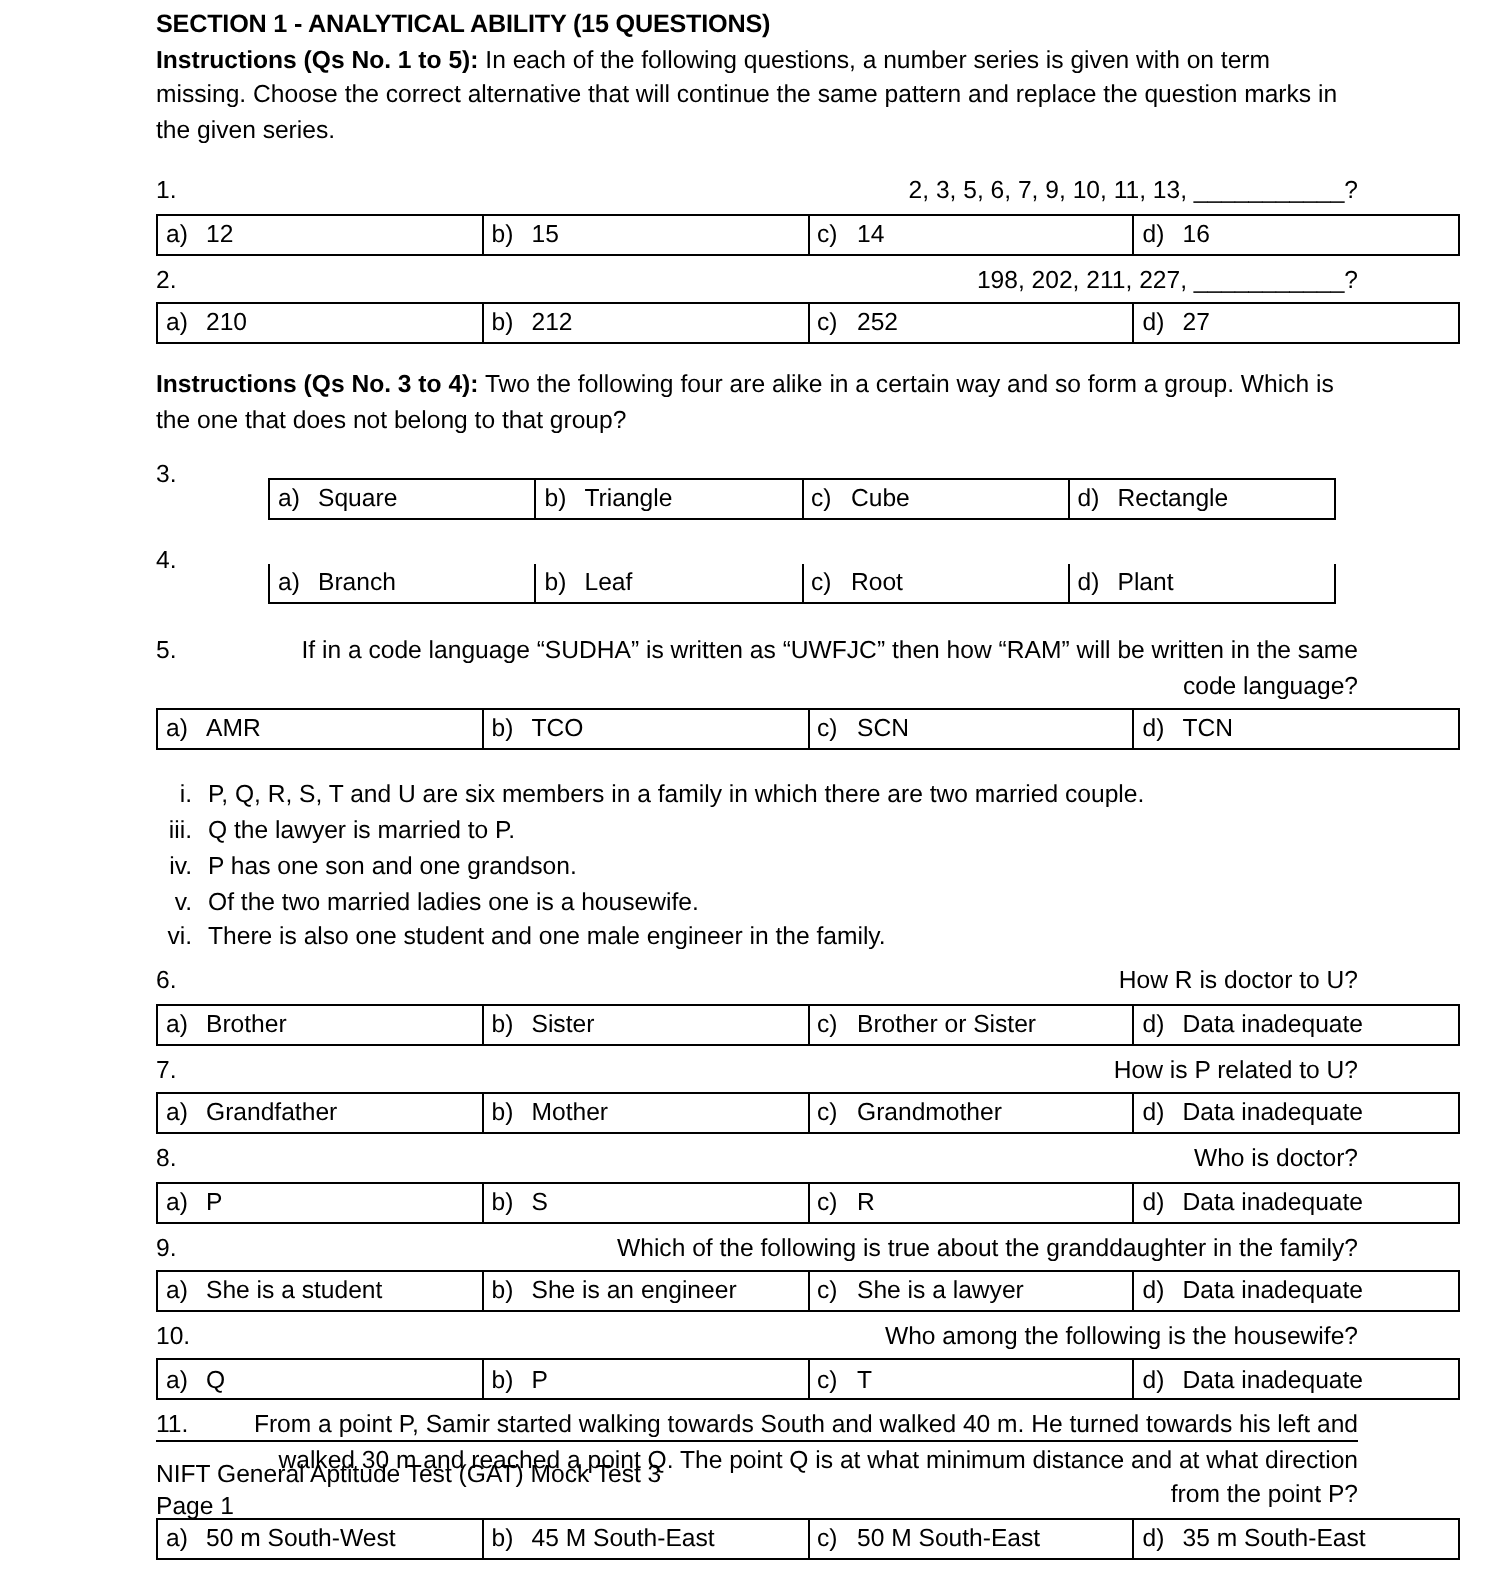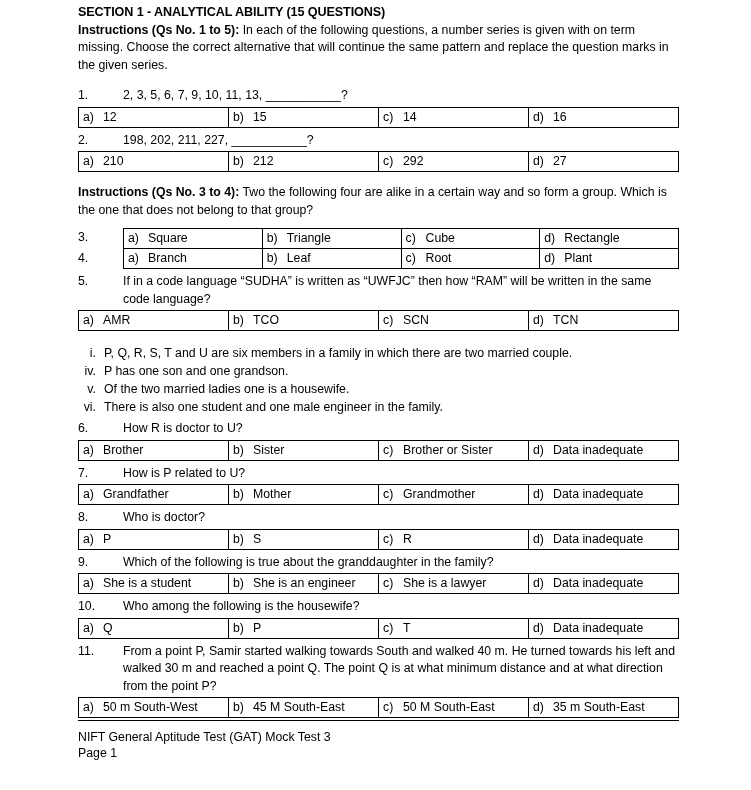--- a/index.html
+++ b/index.html
@@ -56,24 +56,25 @@
     line-height: 1.42;
     margin-top: 4px;
     margin-bottom: 2px;
   }
   .q-num {
     width: 45px;
     flex: 0 0 45px;
   }
   .q-text {
     flex: 1 1 auto;
+    text-align: right;
   }
   table.opts {
     border-collapse: collapse;
-    width: 601px;
+    width: 652px;
     table-layout: fixed;
     margin: 1px 0 0 0;
   }
   table.opts td {
     border: 1px solid #000000;
     height: 19px;
     padding: 0 0 0 4px;
     vertical-align: middle;
     line-height: 1.2;
     overflow: hidden;
@@ -90,21 +91,21 @@
     display: flex;
     align-items: stretch;
   }
   .grouped-rows .row-num {
     width: 45px;
     flex: 0 0 45px;
     line-height: 19px;
   }
   .grouped-rows table.opts {
     width: 556px;
-    margin: 0;
+    margin: 11px;
   }
   .grouped-rows table.opts.second td {
     border-top: none;
   }
   ul.roman {
     list-style: none;
     margin: 2px 0 0 0;
     padding: 0;
   }
   ul.roman li {
@@ -170,21 +171,21 @@
 
     <div class="q-line">
       <span class="q-num">2.</span>
       <span class="q-text">198, 202, 211, 227, ___________?</span>
     </div>
     <table class="opts">
       <tbody>
           <tr>
         <td><span class="opt-key">a)</span><span>210</span></td>
         <td><span class="opt-key">b)</span><span>212</span></td>
-        <td><span class="opt-key">c)</span><span>292</span></td>
+        <td><span class="opt-key">c)</span><span>252</span></td>
         <td><span class="opt-key">d)</span><span>27</span></td>
       </tr>
     </tbody>
       </table>
 
     <div class="spacer-md"></div>
 
     <div class="instructions"><span class="lead">Instructions (Qs No. 3 to 4):</span><span> Two the following four are alike in a certain way and so form a group. Which is the one that does not belong to that group?</span></div>
 
     <div class="spacer-sm"></div>
@@ -235,20 +236,24 @@
 
     <div class="spacer-md"></div>
 
 
     <ul class="roman">
       <li>
           <span class="num">i.</span>
           <span>P, Q, R, S, T and U are six members in a family in which there are two married couple.</span>
         </li>
       <li>
+          <span class="num">iii.</span>
+          <span>Q the lawyer is married to P.</span>
+        </li>
+      <li>
           <span class="num">iv.</span>
           <span>P has one son and one grandson.</span>
         </li>
       <li>
           <span class="num">v.</span>
           <span>Of the two married ladies one is a housewife.</span>
         </li>
       <li>
           <span class="num">vi.</span>
           <span>There is also one student and one male engineer in the family.</span>

